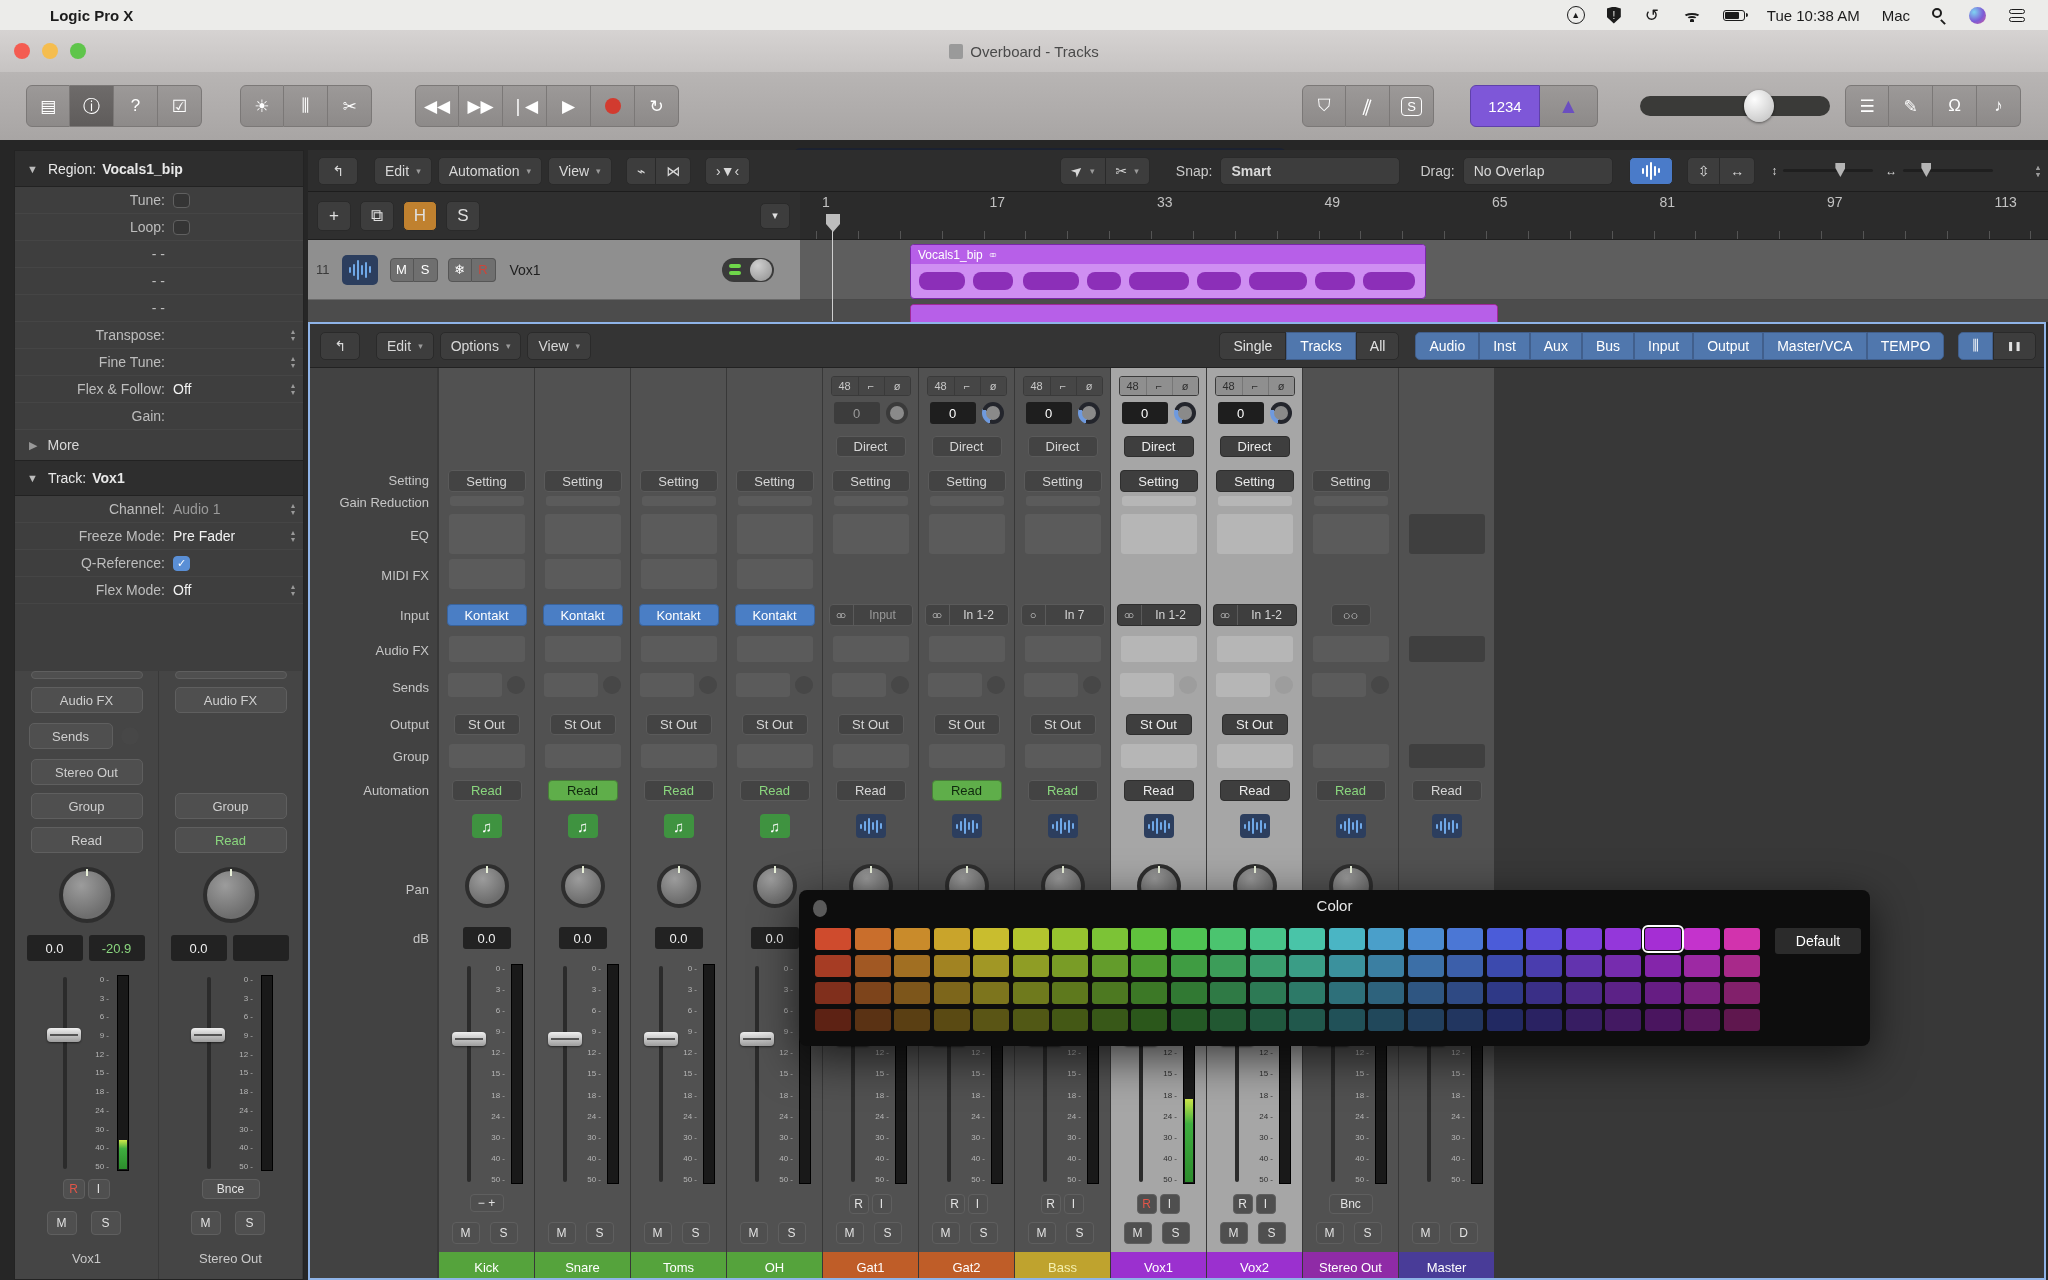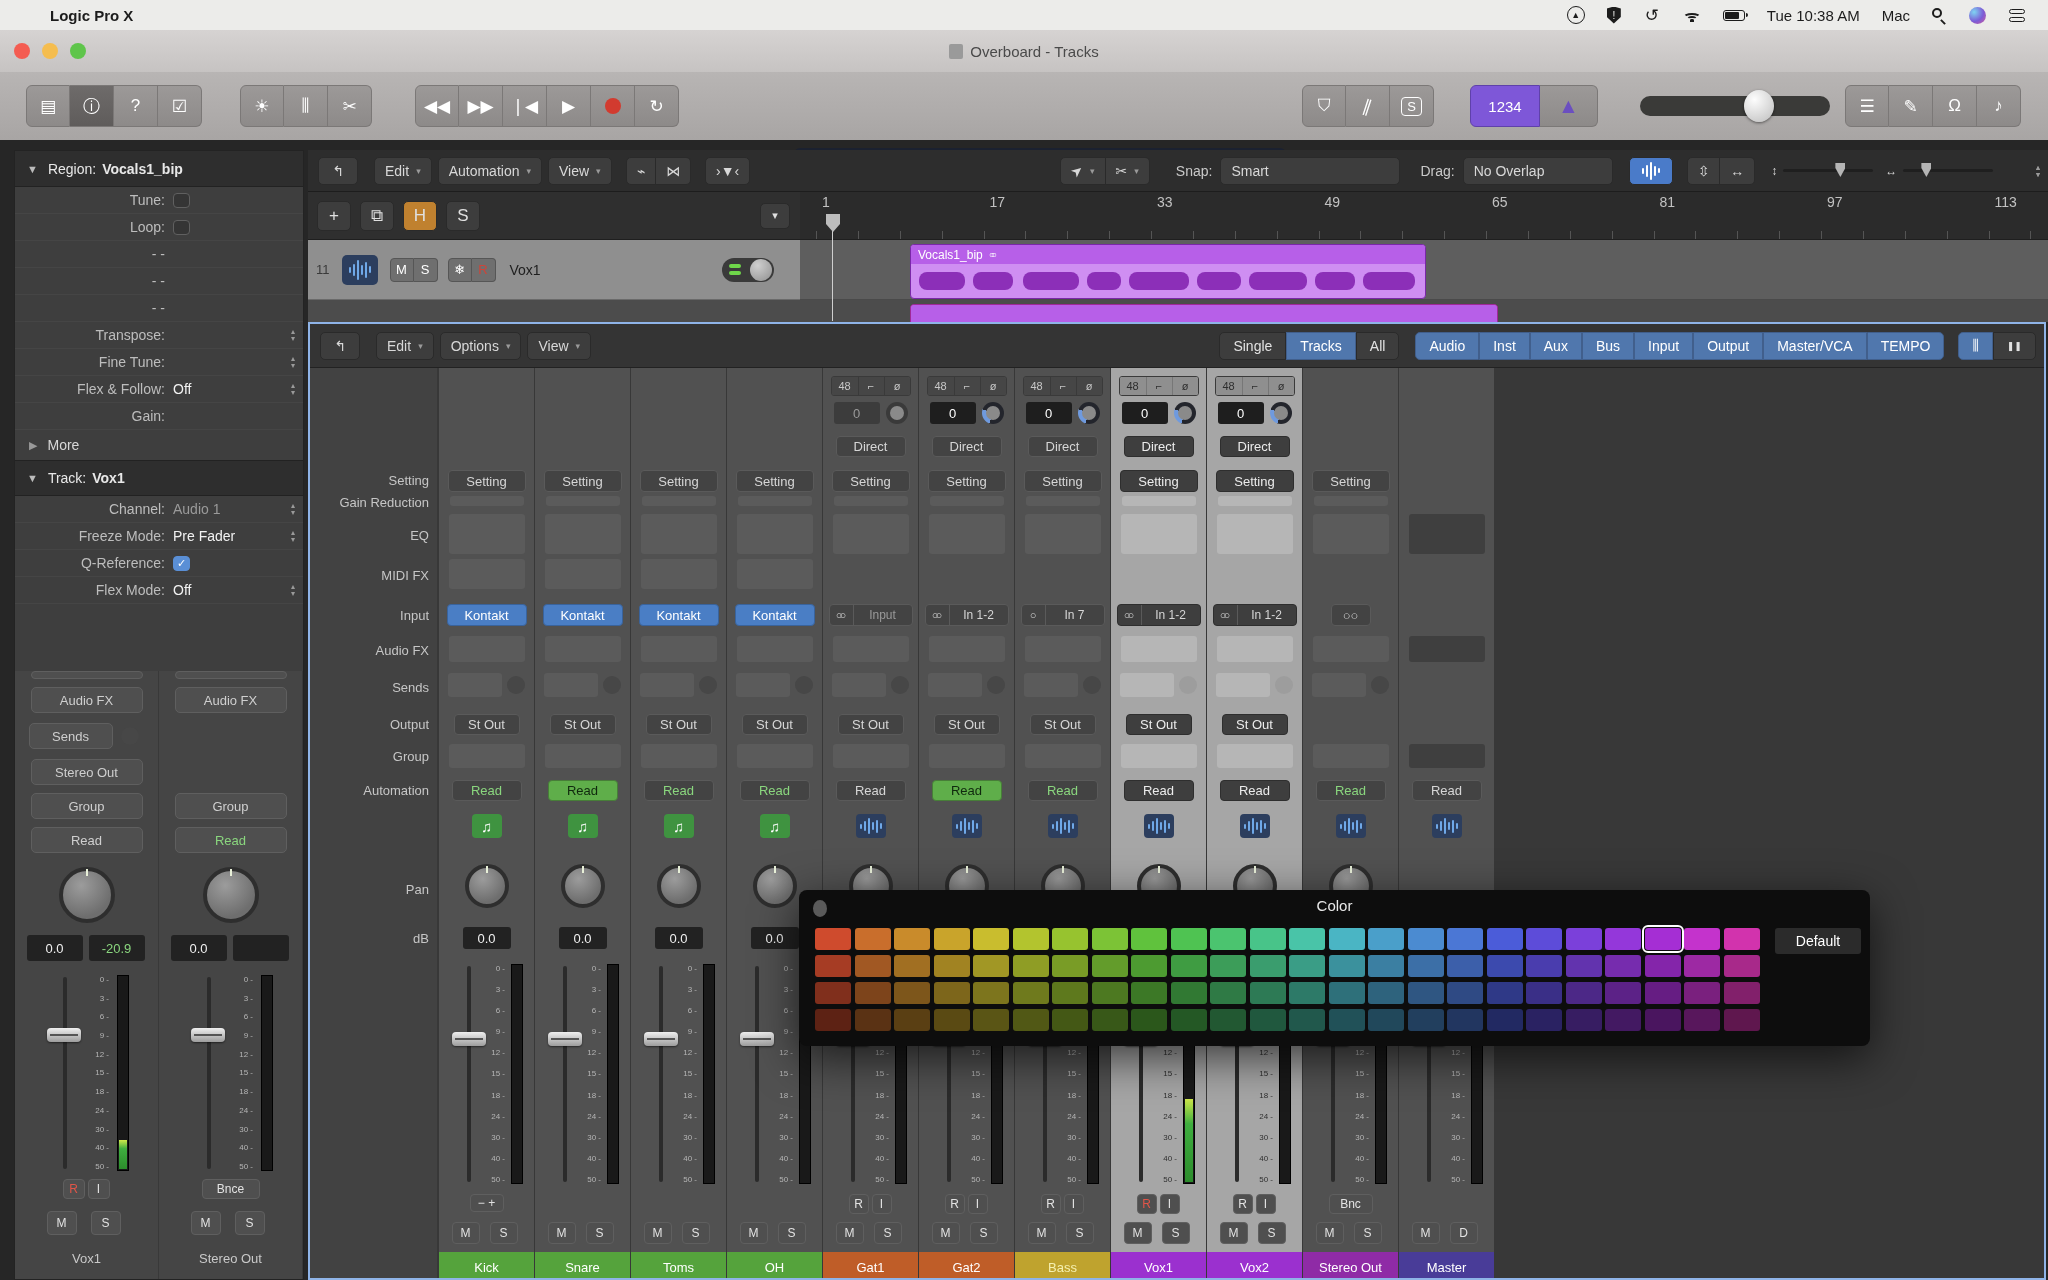--- a/index.html
+++ b/index.html
@@ -482,21 +482,21 @@
       </div>
       <div class="dk-btn" style="margin-left:14px;">›▼‹</div>
       <div class="dk-group" style="margin-left:310px;">
         <div class="dk-btn">
             <span style="display:inline-block;transform:rotate(-40deg);">➤</span>
             <span class="chev">▾</span>
           </div>
         <div class="dk-btn">✂<span class="chev">▾</span></div>
       </div>
       <span style="margin-left:26px;color:#c9c9c9;">Snap:</span>
-      <div class="dk-btn" style="margin-left:8px;width:180px;justify-content:space-between;">
+      <div class="dk-btn" style="margin-left:8px;width:180px;justify-content:space-between;font-weight:bold;">
           <span>Smart</span>
           <span class="stepper">▴<br>▾</span>
         </div>
       <span style="margin-left:20px;color:#c9c9c9;">Drag:</span>
       <div class="dk-btn" style="margin-left:8px;width:150px;justify-content:space-between;">
           <span>No Overlap</span>
           <span class="stepper">▴<br>▾</span>
         </div>
       <div class="dk-btn blue-btn" style="margin-left:16px;width:44px;">
           <span class="wavebars">

